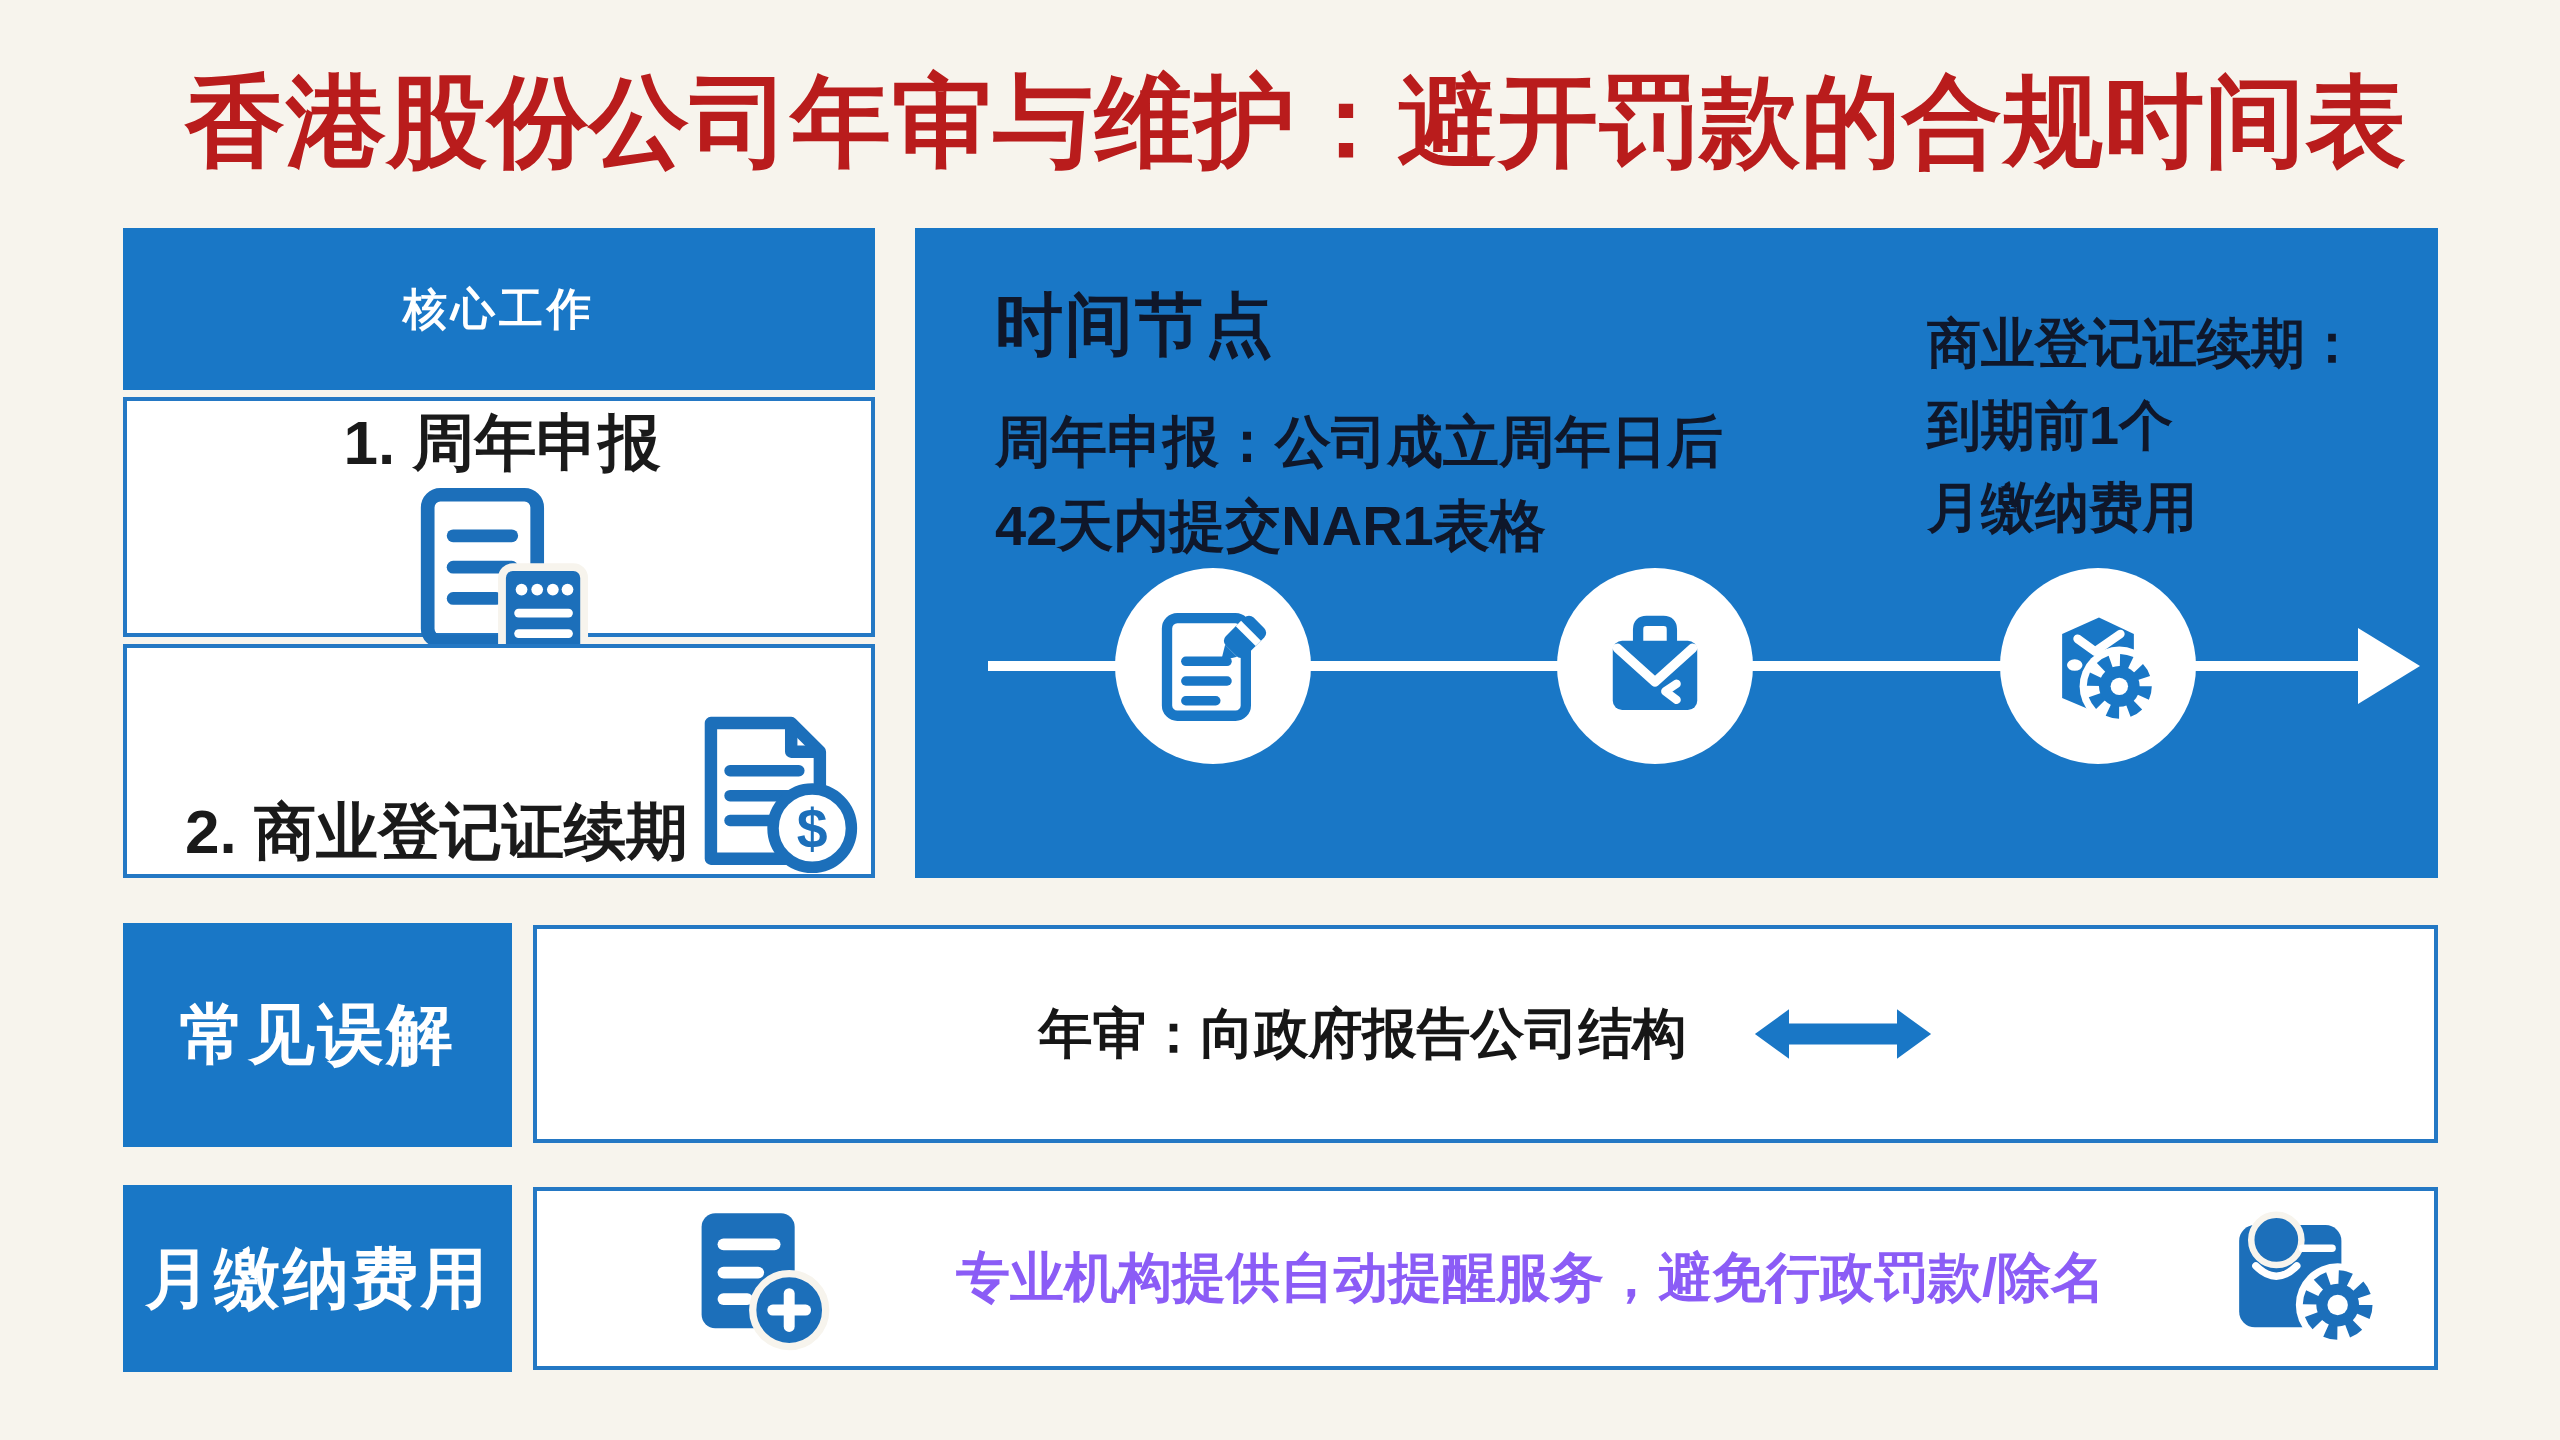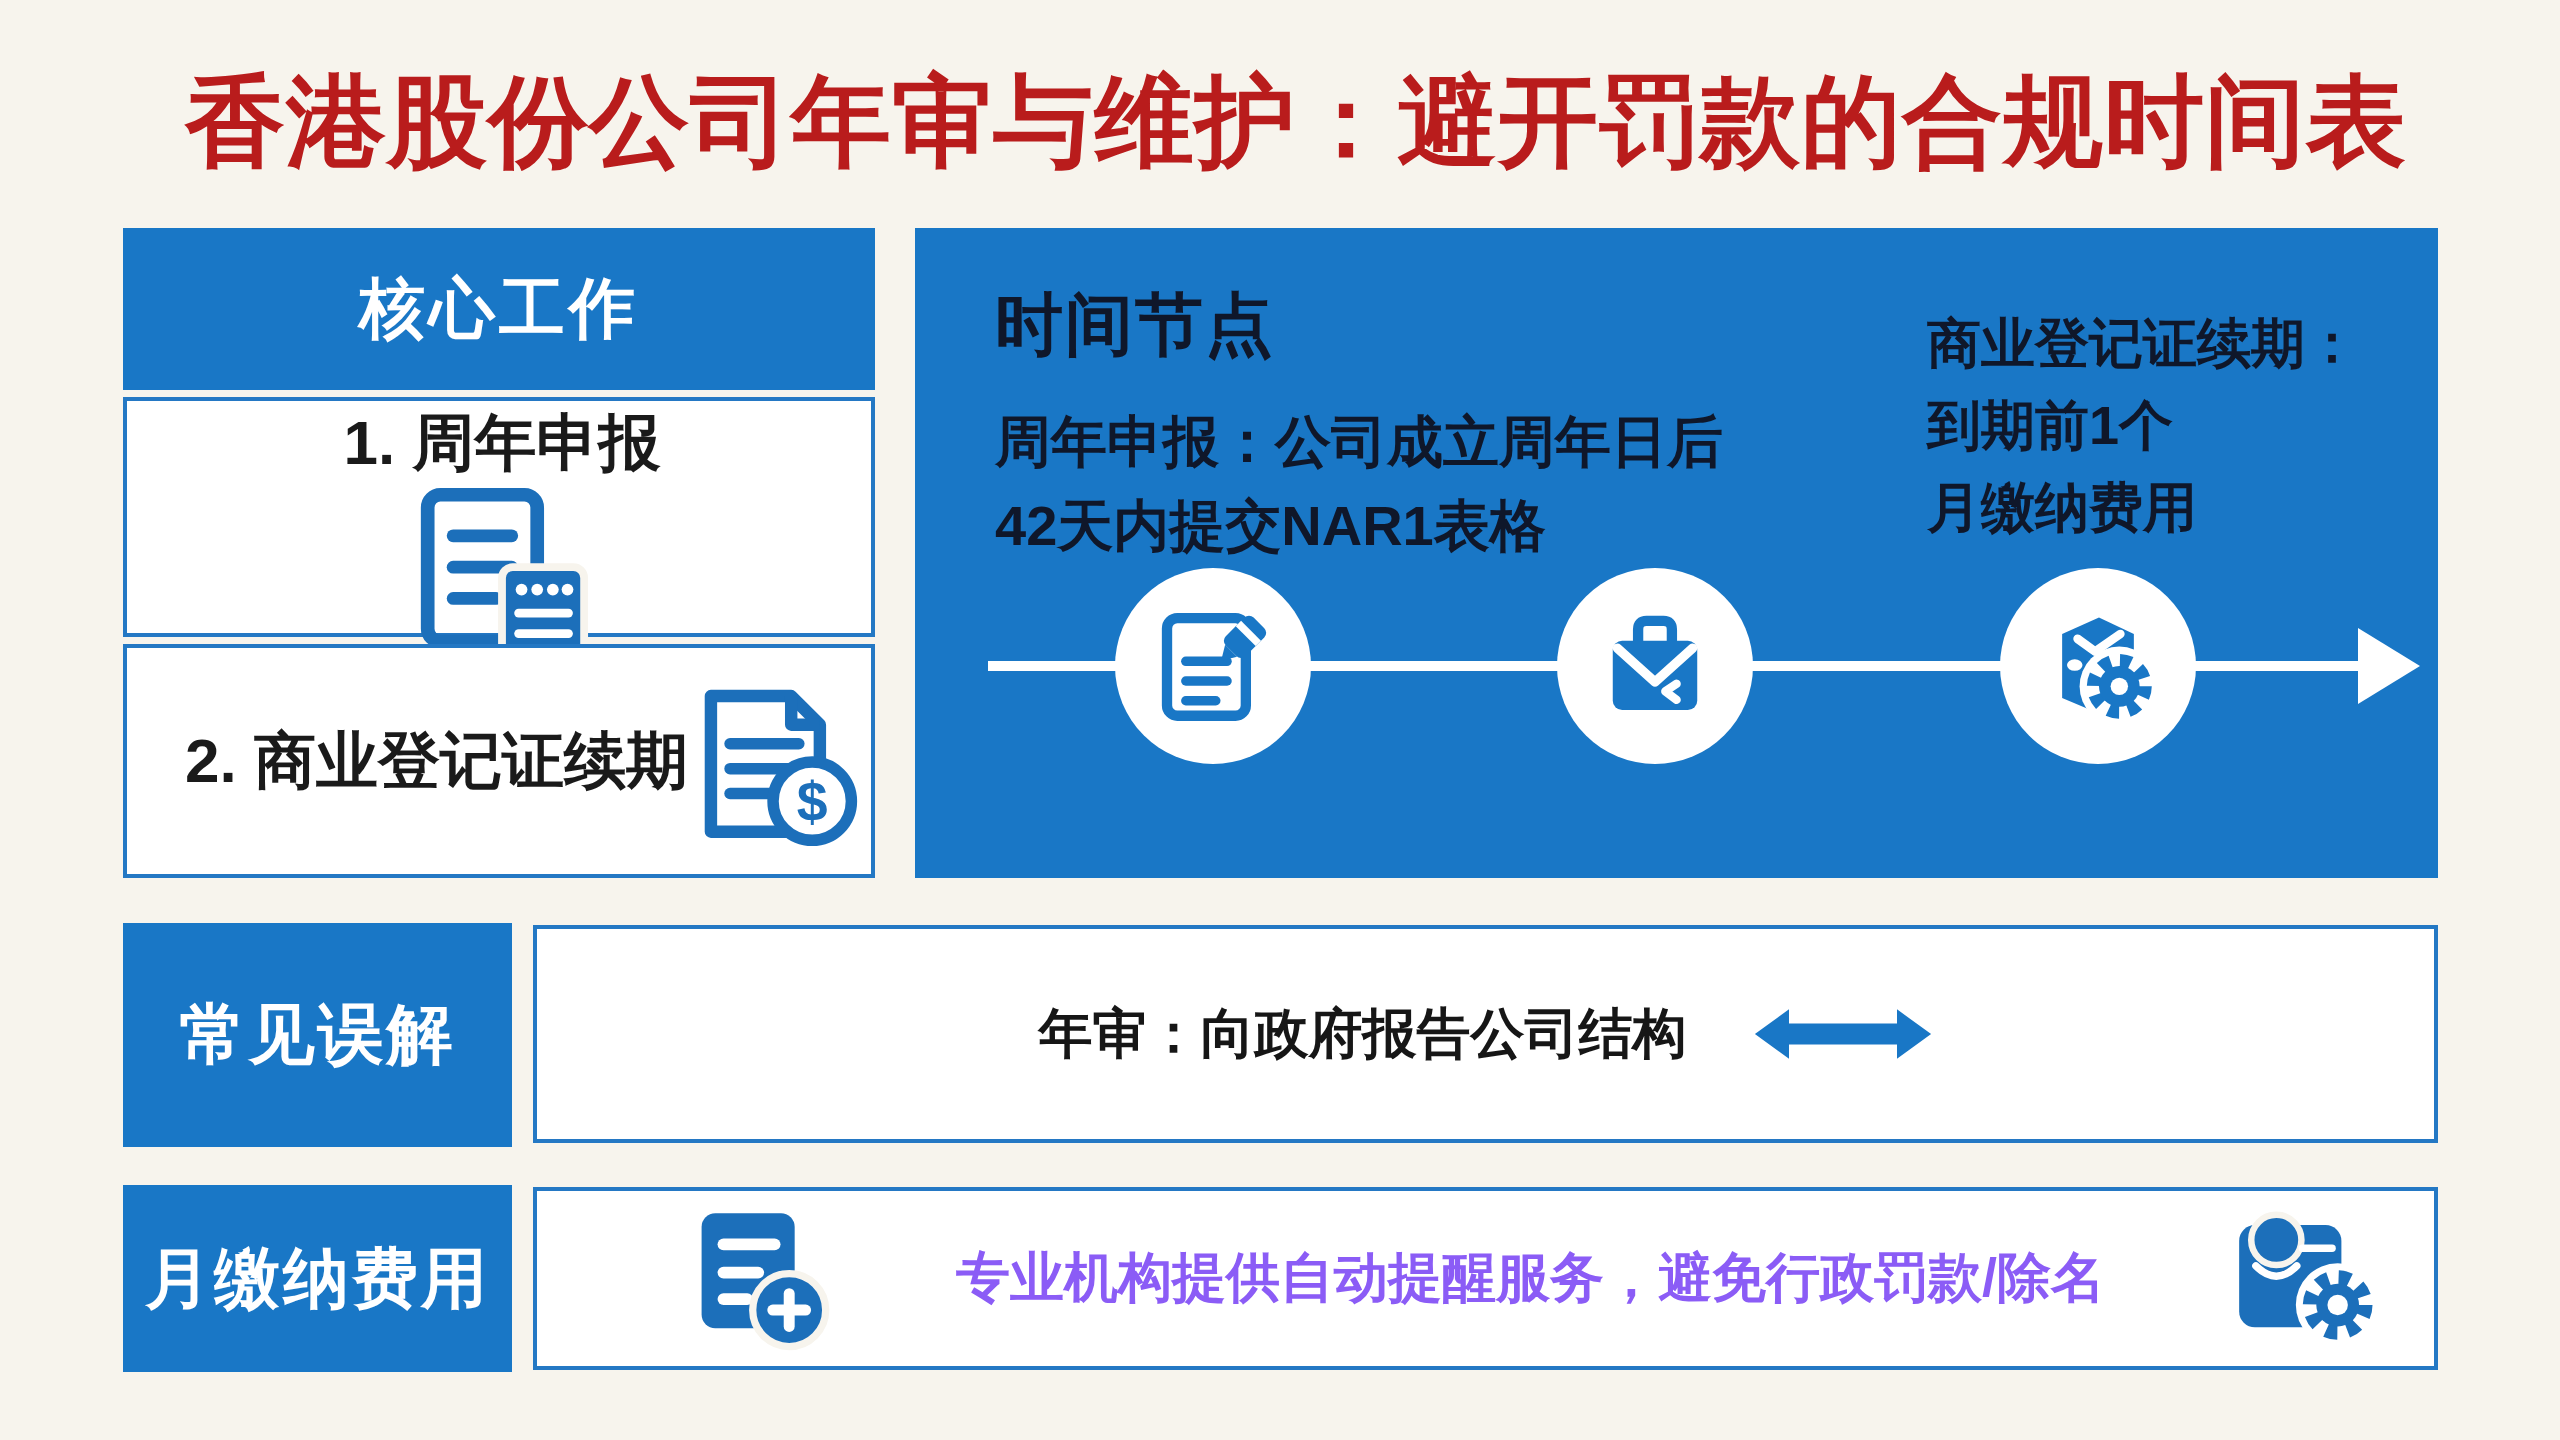--- a/index.html
+++ b/index.html
@@ -18,29 +18,29 @@
   .title{
     position:absolute;left:16px;top:38px;width:100%;height:170px;
     display:flex;align-items:center;justify-content:center;
     font-size:100px;font-weight:900;color:#b91c1c;letter-spacing:1px;white-space:nowrap;
   }
   
   .core-panel{position:absolute;left:123px;top:228px;width:752px;height:650px;}
   .core-header{
     position:absolute;left:0;top:0;width:100%;height:162px;background:var(--blue);
     display:flex;align-items:center;justify-content:center;
-    color:#fff;font-size:66px;font-weight:800;letter-spacing:4px;
+    color:#fff;font-size:44px;font-weight:800;letter-spacing:4px;
   }
   .core-box{
     position:absolute;left:0;width:100%;background:#fff;border:4px solid var(--border-blue);
     display:flex;align-items:center;justify-content:space-between;
     padding:0 52px 0 58px;
   }
   .core-box.one{top:169px;height:240px;flex-direction:column;}
-  .core-box.two{top:416px;height:234px;}
+  .core-box.two{top:416px;height:234px;align-items:flex-end;}
   .core-label{font-size:62px;font-weight:600;color:#1a1a1a;white-space:nowrap;}
   
   .time-panel{position:absolute;left:915px;top:228px;width:1523px;height:650px;background:var(--blue);color:#0f172a;}
   .time-header{position:absolute;left:80px;top:52px;font-size:68px;font-weight:800;letter-spacing:2px;}
   .time-note{position:absolute;left:80px;top:172px;font-size:56px;font-weight:700;line-height:84px;white-space:nowrap;}
   .br-note{position:absolute;left:1012px;top:74px;font-size:54px;font-weight:700;line-height:82px;white-space:nowrap;}
   .tl-line{position:absolute;left:73px;top:433px;width:1372px;height:10px;background:#fff;}
   .tl-arrowhead{
     position:absolute;left:1443px;top:400px;width:0;height:0;
     border-left:62px solid #fff;border-top:38px solid transparent;border-bottom:38px solid transparent;

